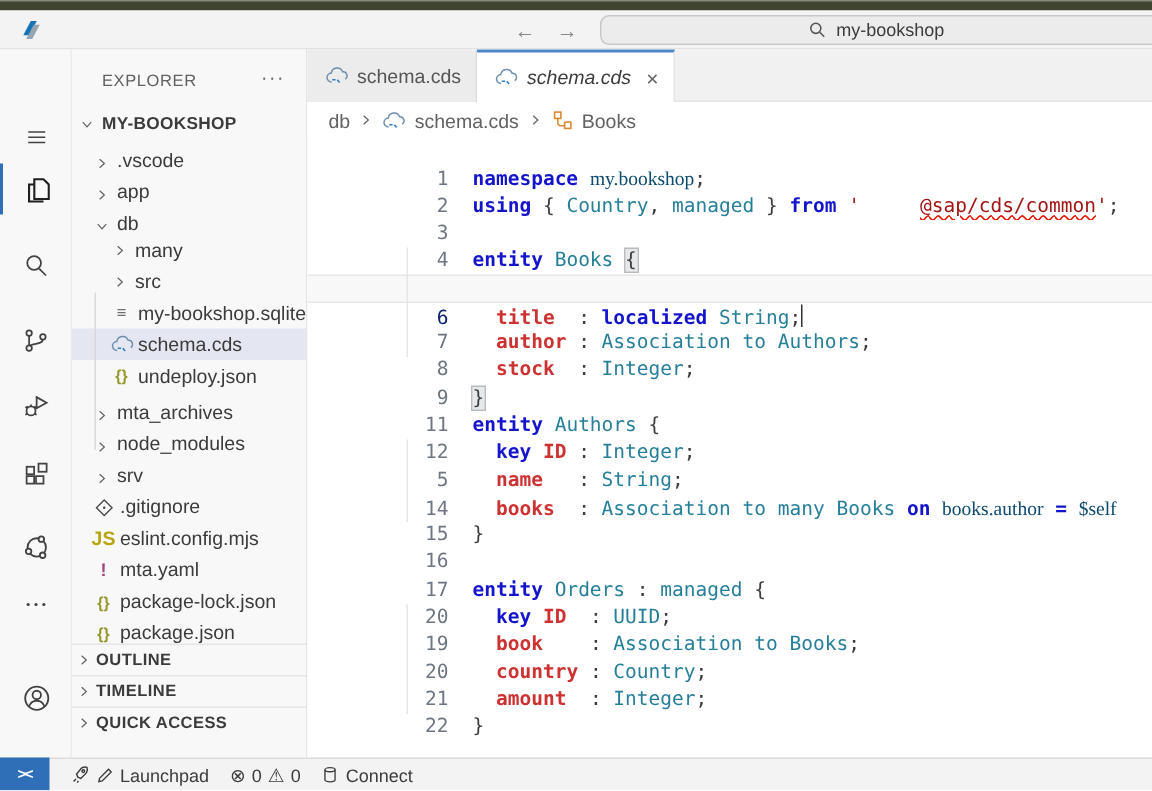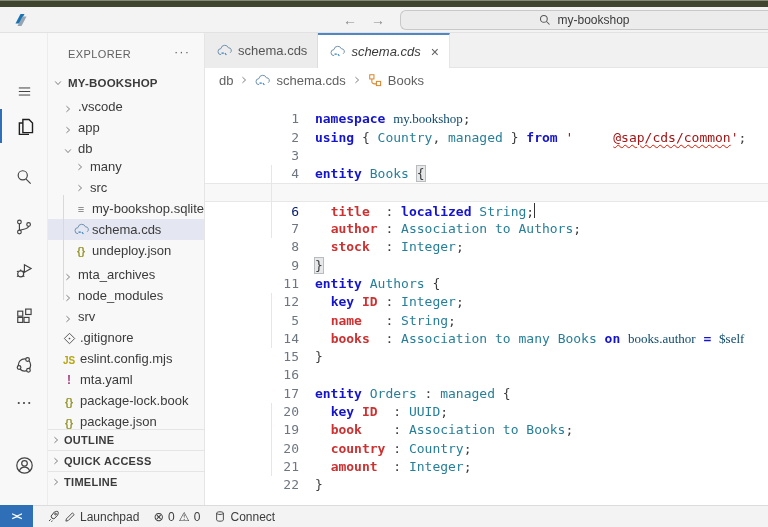--- a/index.html
+++ b/index.html
@@ -37,21 +37,21 @@
   .trow .ficon { width:16px; display:flex; justify-content:center; flex:none; font-weight:bold; }
   .trow .lbl { margin-left:3px; color:#3b3b3b; }
   .root-row .lbl { font-weight:bold; font-size:11.5px; letter-spacing:.2px; }
   .d1 { padding-left:13px;align-items:flex-end; }
   .d2 { padding-left:25px; }
   .root-row { padding-left:3px; }
   .tguide { position:absolute; left:15px; width:1px; background:#d9d9d9; }
   .sec-row { height:21px; border-top:1px solid #e5e5e5; display:flex; align-items:center; padding-left:3px; }
   .sec-row .lbl { margin-left:3px; font-weight:bold; font-size:11px; color:#3b3b3b; letter-spacing:.3px; }
   .icon-json { color:#95962b; font-size:10.5px; }
-  .icon-js { color:#b7a512; font-size:10px; font-weight:bold; }
+  .icon-js { color:#b7a512; font-size:13px; font-weight:bold; }
   .icon-yaml { color:#a0427c; font-size:12px; font-weight:bold; }
   .icon-sqlite { color:#707070; font-size:11px; }
 
   
   .editor { position:absolute; left:205px; top:33px; width:563px; height:472px; background:#fff; }
   .tab-bar { position:absolute; left:0; top:0; width:563px; height:35px; background:#f1f1f1; border-bottom:1px solid #e5e5e5; display:flex; }
   .tab { height:35px; display:flex; align-items:center; gap:6px; padding:0 10px 0 12px; background:#ececec; border-right:1px solid #ddd; color:#555; }
   .tab.active { background:#fff; border-top:2px solid #4f87c6; border-right:1px solid #e5e5e5; color:#3b3b3b; }
   .tab.active .tab-label { font-style:italic; }
   .tab-close { color:#616161; font-size:14px; margin-left:4px; }
@@ -304,43 +304,43 @@
         <div class="trow d1">
       <span class="ficon icon-js">JS</span>
           <span class="lbl">eslint.config.mjs</span>
         </div>
         <div class="trow d1">
       <span class="ficon icon-yaml">!</span>
           <span class="lbl">mta.yaml</span>
         </div>
         <div class="trow d1">
       <span class="ficon icon-json">{}</span>
-          <span class="lbl">package-lock.book</span>
+          <span class="lbl">package-lock.json</span>
         </div>
         <div class="trow d1">
       <span class="ficon icon-json">{}</span>
           <span class="lbl">package.json</span>
         </div>
         <div class="sec-row">
       <span class="chev"><svg width="10" height="10" viewBox="0 0 16 16" style="stroke:#616161;fill:none;stroke-width:1.3;">
               <path d="M5.5 3.5l5 4.5-5 4.5"></path>
             </svg></span>
       <span class="lbl">OUTLINE</span>
         </div>
         <div class="sec-row">
       <span class="chev"><svg width="10" height="10" viewBox="0 0 16 16" style="stroke:#616161;fill:none;stroke-width:1.3;">
               <path d="M5.5 3.5l5 4.5-5 4.5"></path>
             </svg></span>
-      <span class="lbl">QUICK ACCESS</span>
+      <span class="lbl">TIMELINE</span>
         </div>
         <div class="sec-row">
       <span class="chev"><svg width="10" height="10" viewBox="0 0 16 16" style="stroke:#616161;fill:none;stroke-width:1.3;">
               <path d="M5.5 3.5l5 4.5-5 4.5"></path>
             </svg></span>
-      <span class="lbl">TIMELINE</span>
+      <span class="lbl">QUICK ACCESS</span>
         </div>
         <div class="tguide" style="top:123px;height:105px"></div>
       </div>
   </div>
 
   <div class="editor">
     <div class="tab-bar">
         <div class="tab">
           <span style="display:flex">
             <svg width="15" height="13" viewBox="0 0 20 16">

